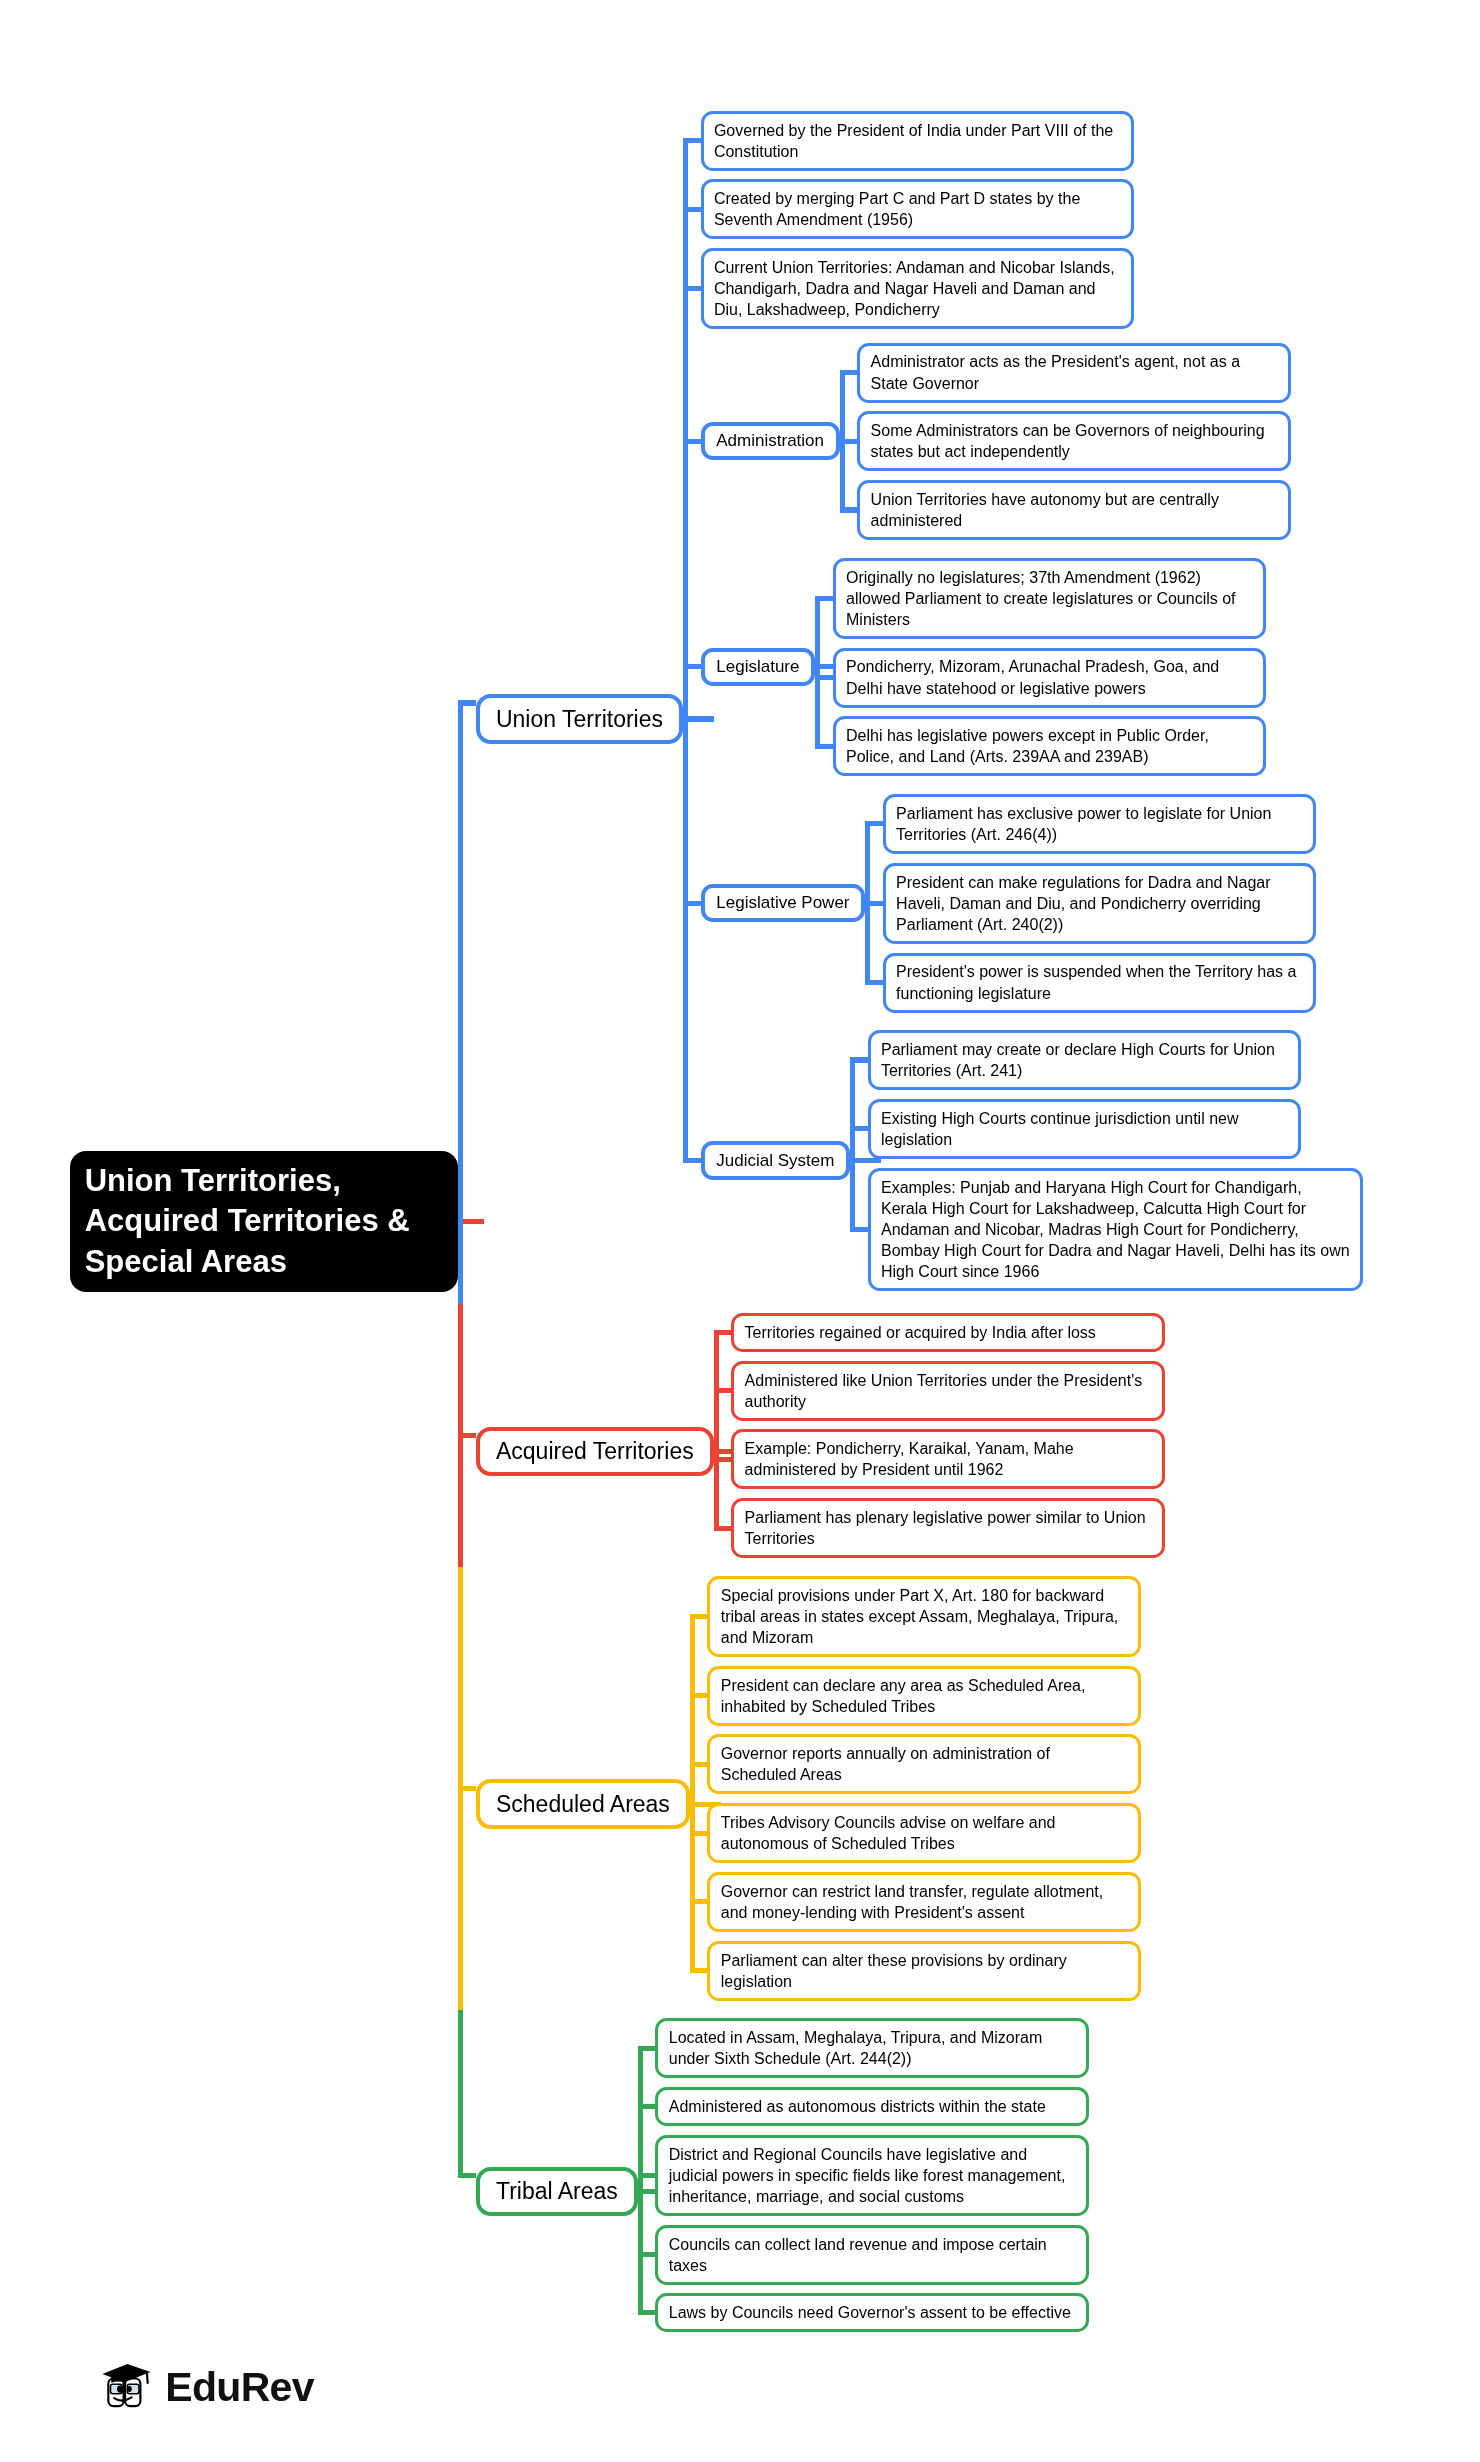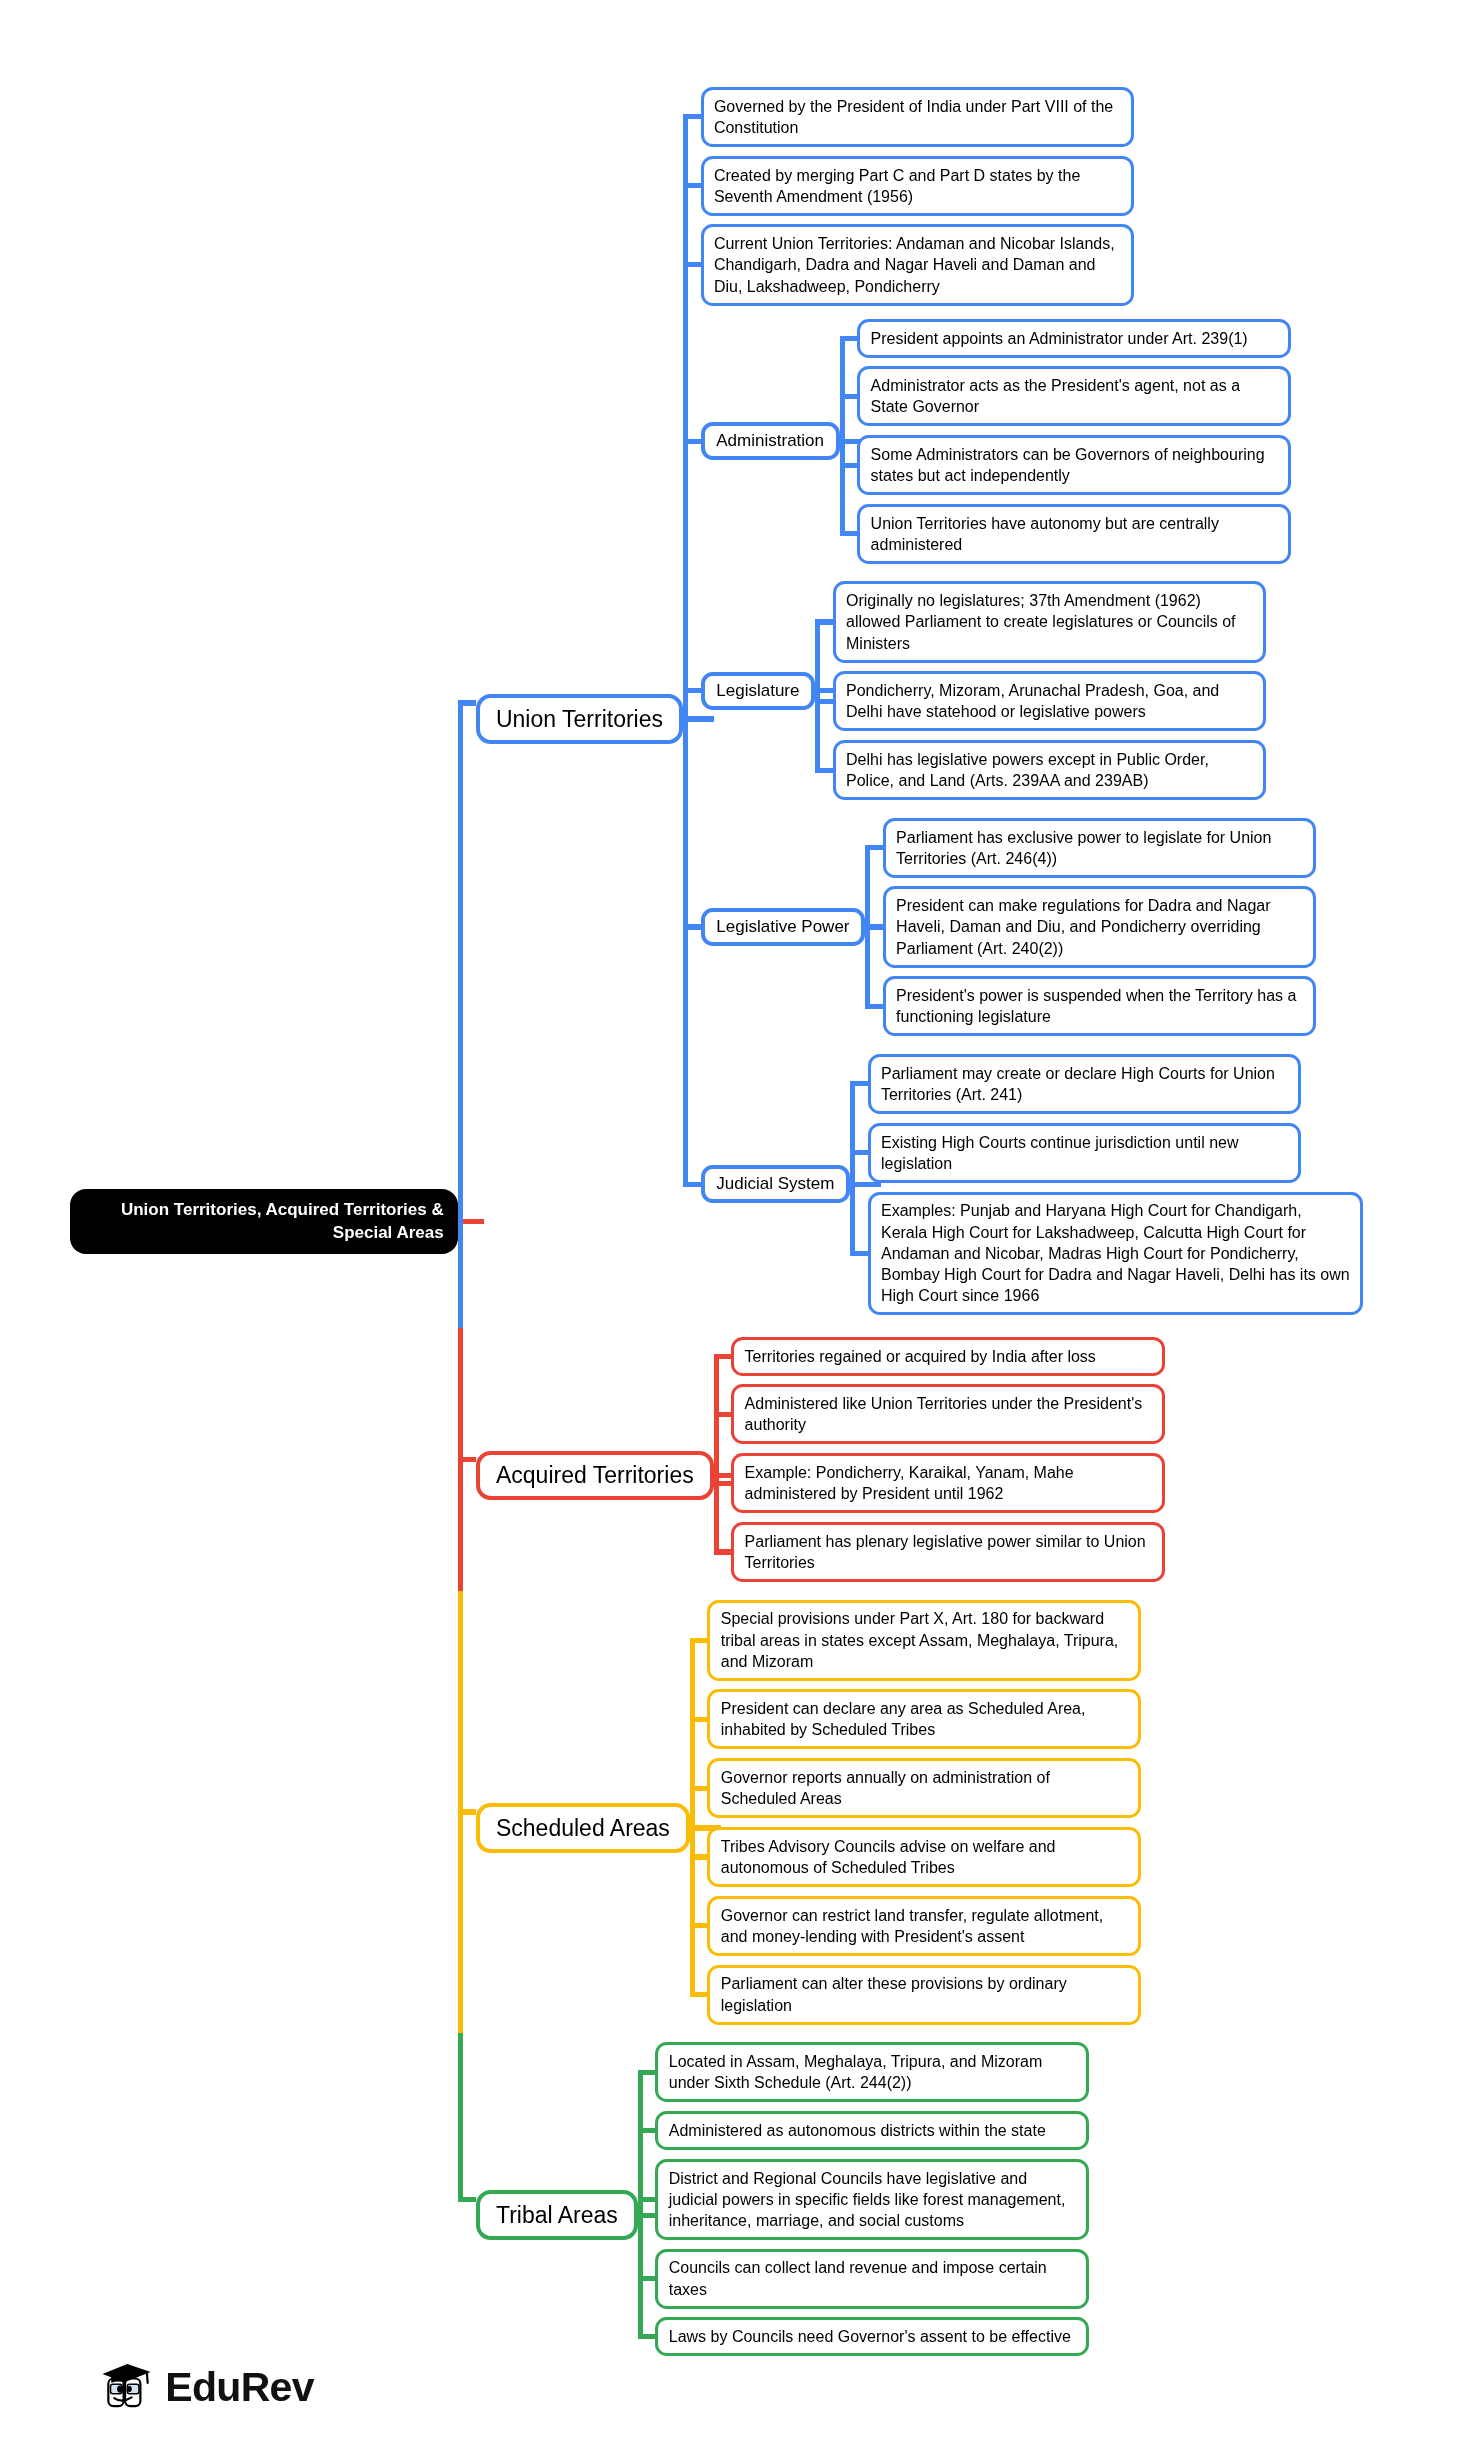--- a/index.html
+++ b/index.html
@@ -18,22 +18,22 @@
   .crow:last-child::before{bottom:50%;}
   
   .crow::after{content:"";position:absolute;left:0;top:calc(50% - 2.6px);width:17.6px;height:5.1px;background:var(--c);}
   
   .node{position:relative;background:#fff;}
   .has-kids::after{content:"";position:absolute;left:100%;top:calc(50% - 2.6px);width:35px;height:5.1px;background:var(--c);}
   .root-node.has-kids::after{width:26px;}
 
   
   .root-node{
-    background:#000;color:#fff;font-weight:bold;font-size:17px;line-height:1.3;
-    border-radius:16px;padding:10.3px 14.7px;width:359px;text-align:right;
+    background:#000;color:#fff;font-weight:bold;font-size:31px;line-height:1.3;
+    border-radius:16px;padding:10.3px 14.7px;width:359px;text-align:left;
   }
   .branch-node{
     border:4.4px solid var(--c);border-radius:14.7px;padding:7.3px 16px;
     font-size:23px;white-space:nowrap;margin-top:32px;
   }
   .group-node{
     border:4.4px solid var(--c);border-radius:11.7px;padding:5.1px 11.7px;
     font-size:17px;white-space:nowrap;text-align:right;
   }
   .leaf{
@@ -71,23 +71,20 @@
               <div class="node leaf">Created by merging Part C and Part D states by the Seventh Amendment (1956)</div>
             </div>
           <div class="crow">
               <div class="node leaf">Current Union Territories: Andaman and Nicobar Islands, Chandigarh, Dadra and Nagar Haveli and Daman and Diu, Lakshadweep, Pondicherry</div>
             </div>
 
           <div class="crow">
             <div class="row">
               <div class="node group-node has-kids">Administration</div>
               <div class="children">
-                <div class="crow">
-                    <div class="node leaf">President appoints an Administrator under Art. 239(1)</div>
-                  </div>
                 <div class="crow">
                     <div class="node leaf">Administrator acts as the President's agent, not as a State Governor</div>
                   </div>
                 <div class="crow">
                     <div class="node leaf">Some Administrators can be Governors of neighbouring states but act independently</div>
                   </div>
                 <div class="crow">
                     <div class="node leaf">Union Territories have autonomy but are centrally administered</div>
                   </div>
               </div>

